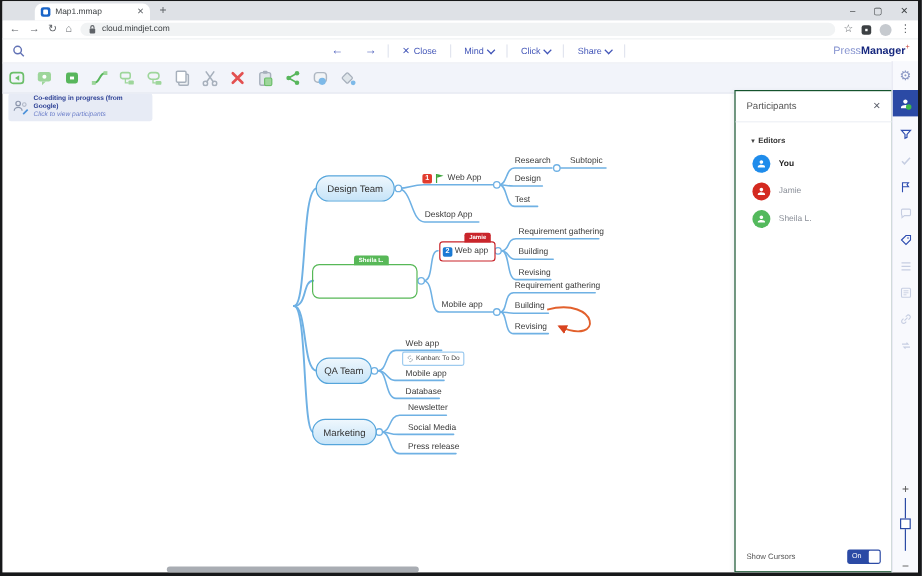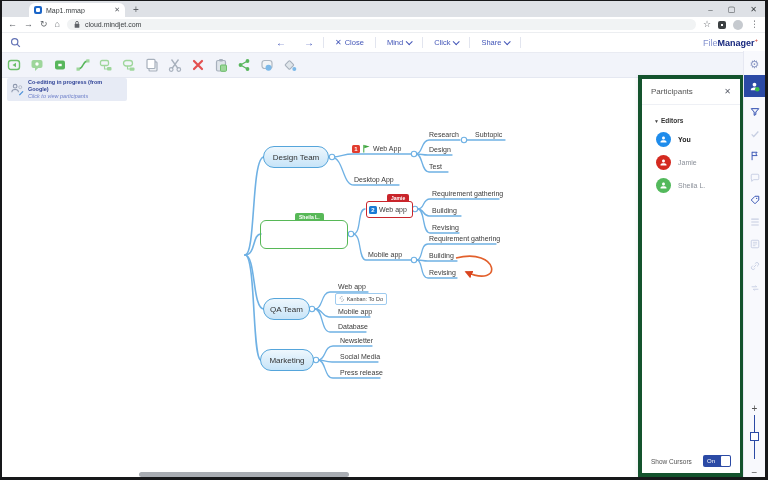--- a/index.html
+++ b/index.html
@@ -70,22 +70,22 @@
           color:#fff;font-size:5px;line-height:8px;font-weight:bold;}
   .badge{width:8px;height:8px;border-radius:1.5px;color:#fff;font-size:6px;font-weight:bold;
          display:flex;align-items:center;justify-content:center;flex:0 0 auto;}
   .badge.red{background:#e23c2e;} .badge.blue{background:#1a7ad4;}
   .webapp1{position:absolute;left:350px;top:143px;display:flex;align-items:center;gap:2px;}
   .kanban{position:absolute;left:333px;top:292px;width:52px;height:12px;border:1px solid #9ecbef;border-radius:2px;
           background:#fff;display:flex;align-items:center;gap:2px;padding:0 3px;box-sizing:border-box;
           font-size:5.5px;color:#444;white-space:nowrap;}
 
   
-  .panel{position:absolute;right:21px;top:74px;width:106px;bottom:0;background:#fff;z-index:5;
-         border:4px solid #14532d;box-shadow:-1px 1px 4px rgba(40,50,90,.08);box-sizing:border-box;}
+  .panel{position:absolute;right:21px;top:74px;width:132px;bottom:0;background:#fff;z-index:5;
+         border:1px solid #14532d;box-shadow:-1px 1px 4px rgba(40,50,90,.08);box-sizing:border-box;}
   .phead{height:25px;display:flex;align-items:center;padding:0 9px;border-bottom:1px solid #eef0f5;}
   .ptitle{font-size:8px;color:#555;flex:1;}
   .pclose{font-size:8px;color:#5b5f6b;}
   .peditors{padding:12px 12px 4px;font-size:6.5px;font-weight:bold;color:#333;}
   .peditors .tri{font-size:5px;color:#444;margin-right:2px;}
   .member{display:flex;align-items:center;gap:7px;padding:4px 0 4px 14px;}
   .avatar{width:15px;height:15px;border-radius:50%;display:flex;align-items:center;justify-content:center;flex:0 0 auto;}
   .av0{background:#1f8ceb;} .av1{background:#d42a20;} .av2{background:#53b95c;}
   .mname{font-size:7px;color:#8a8f98;}
   .member.you .mname{color:#222;font-weight:bold;}
@@ -168,21 +168,21 @@
           <span>Click</span>
           <span class="chev"></span>
         </span>
       <span class="msep"></span>
       <span class="mi">
           <span>Share</span>
           <span class="chev"></span>
         </span>
       <span class="msep"></span>
     </div>
-    <div class="logo"><span class="l1">File</span><span class="l2">Manager</span><span class="lp">+</span></div>
+    <div class="logo"><span class="l1">Press</span><span class="l2">Manager</span><span class="lp">+</span></div>
   </div>
 
   <div class="apptoolbar">
     <svg class="ti" viewBox="0 0 14 14">
       <rect x="1.5" y="2.5" width="11" height="9" rx="2.5" fill="none" stroke="#6cbf6a" stroke-width="1.4"></rect>
       <path d="M9 4.8 L5.5 7 L9 9.2 Z" fill="#6cbf6a"></path>
       </svg>
     <svg class="ti" viewBox="0 0 14 14">
       <rect x="1.5" y="2" width="11" height="8" rx="2" fill="#9ed69b"></rect>
       <path d="M5 10 l0 3 l3.2 -3 z" fill="#9ed69b"></path>

